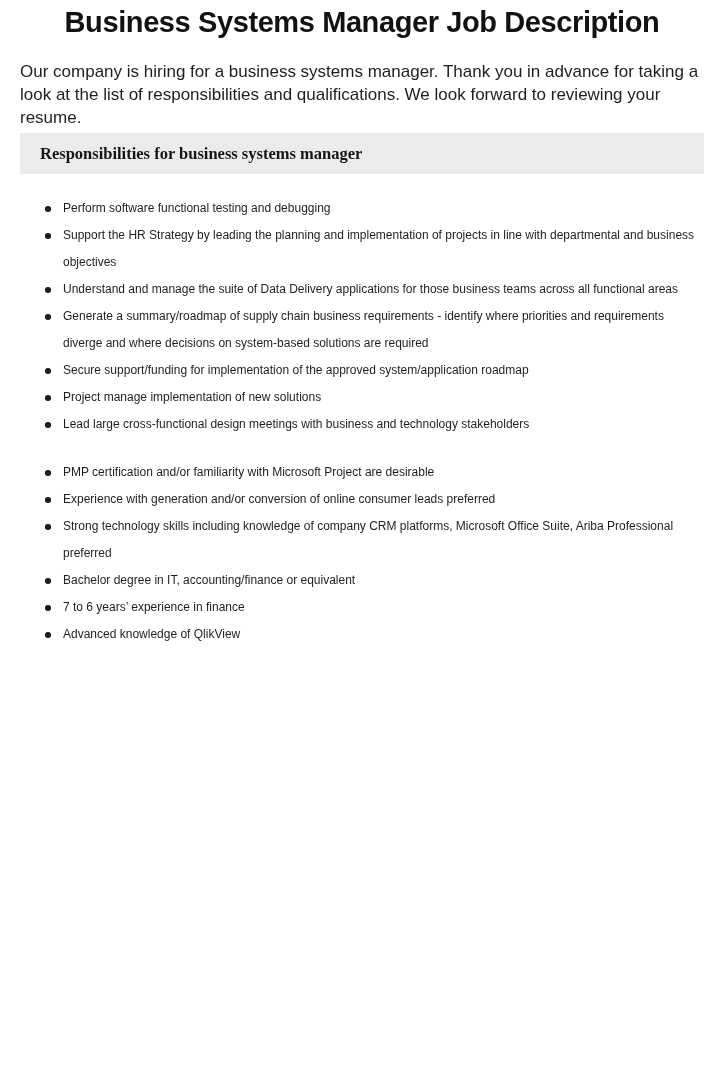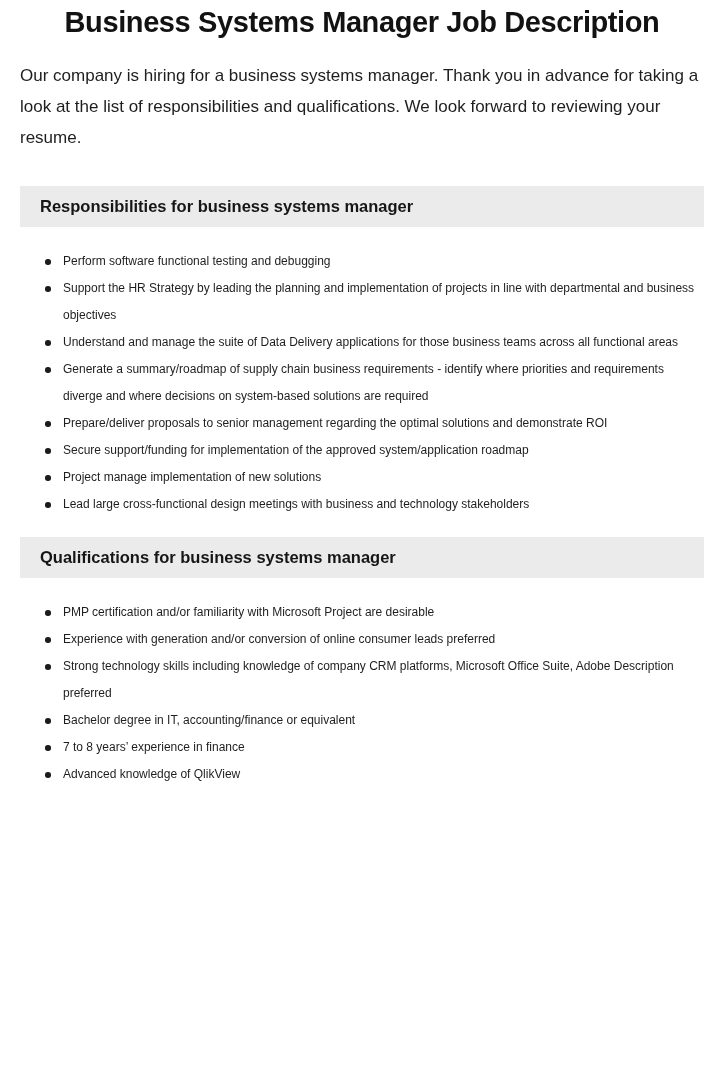--- a/index.html
+++ b/index.html
@@ -21,32 +21,32 @@
     font-size: 29px;
     line-height: 35px;
     font-weight: 700;
     letter-spacing: -0.4px;
     text-align: center;
     color: #121212;
   }
   .intro {
     margin: 20px 0 0 0;
     font-size: 17px;
-    line-height: 31px;
+    line-height: 23px;
     color: #1e1e1e;
   }
   .section-header {
     background: #ebebeb;
     padding: 7px 10px 7px 20px;
     font-size: 16.5px;
     line-height: 27px;
     font-weight: 700;
     color: #161616;
   }
-  .section-header.first { margin-top: 33px; }
+  .section-header.first { margin-top: 4px; font-family: Liberation Serif, serif; }
   .section-header.second { margin-top: 19px; }
   ul.bullet-list {
     list-style: none;
     margin: 21px 0 0 0;
     padding: 0 0 0 24px;
   }
   ul.bullet-list li {
     position: relative;
     padding-left: 19px;
     font-size: 12px;
@@ -73,30 +73,28 @@
 
   <p class="intro">Our company is hiring for a business systems manager. Thank you in advance for taking a look at the list of responsibilities and qualifications. We look forward to reviewing your resume.</p>
 
   <div class="section-header first">Responsibilities for business systems manager</div>
 
   <ul class="bullet-list">
       <li>Perform software functional testing and debugging</li>
       <li>Support the HR Strategy by leading the planning and implementation of projects in line with departmental and business objectives</li>
       <li>Understand and manage the suite of Data Delivery applications for those business teams across all functional areas</li>
       <li>Generate a summary/roadmap of supply chain business requirements - identify where priorities and requirements diverge and where decisions on system-based solutions are required</li>
-      <li>Prepare/deliver proposals to senior management regarding the optimal solutions and demonstrate ROI</li>
       <li>Secure support/funding for implementation of the approved system/application roadmap</li>
       <li>Project manage implementation of new solutions</li>
       <li>Lead large cross-functional design meetings with business and technology stakeholders</li>
     </ul>
 
-  <div class="section-header second">Qualifications for business systems manager</div>
 
   <ul class="bullet-list">
       <li>PMP certification and/or familiarity with Microsoft Project are desirable</li>
       <li>Experience with generation and/or conversion of online consumer leads preferred</li>
-      <li>Strong technology skills including knowledge of company CRM platforms, Microsoft Office Suite, Adobe Description preferred</li>
+      <li>Strong technology skills including knowledge of company CRM platforms, Microsoft Office Suite, Ariba Professional preferred</li>
       <li>Bachelor degree in IT, accounting/finance or equivalent</li>
-      <li>7 to 8 years’ experience in finance</li>
+      <li>7 to 6 years’ experience in finance</li>
       <li>Advanced knowledge of QlikView</li>
     </ul>
 
 </div>
 
 </body></html>

